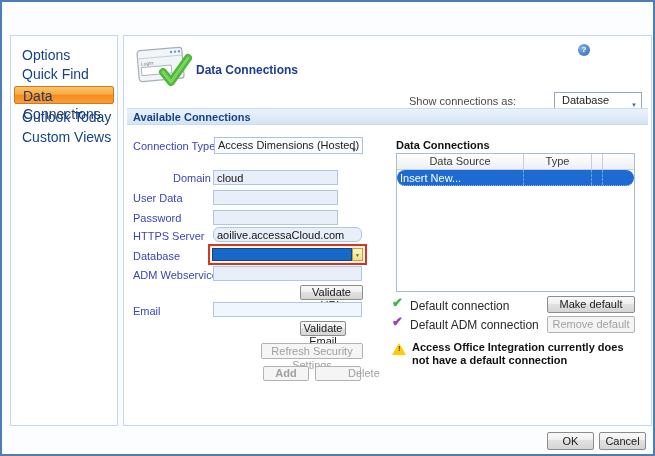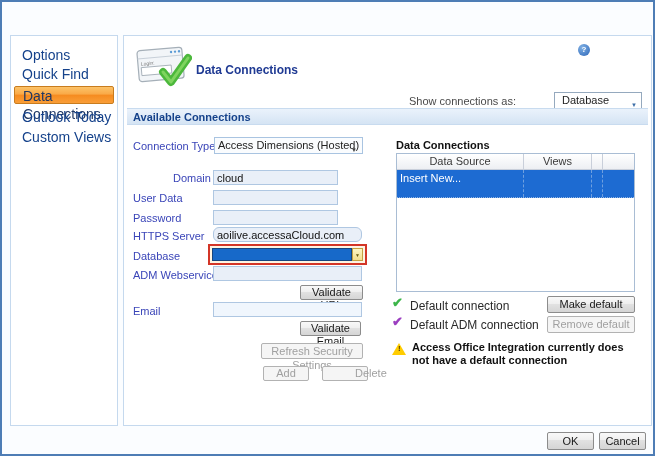--- a/index.html
+++ b/index.html
@@ -102,21 +102,21 @@
   .dc-title { position:absolute; left:272px; top:103px; font-size:11px; font-weight:bold; color:#111; }
   .dc-table {
     position:absolute; left:272px; top:117px; width:239px; height:139px;
     background:#FFFFFF; border:1px solid #A9BDD4;
   }
   .dc-head { display:flex; height:16px; background:linear-gradient(#FFFFFF, #EDEFF3); border-bottom:1px solid #C9CFDA; }
   .dc-head .cell {
     font-size:11px; color:#3A3A3A; text-align:center; line-height:15px;
     border-right:1px solid #C9CFDA; overflow:hidden;
   }
-  .dc-row { display:flex; height:28px; background:#1D6BD2; border-bottom:1px dotted #8FB4E4; }
+  .dc-row { display:flex; height:16px; background:#1D6BD2; border-bottom:1px dotted #8FB4E4;border-radius:8px; }
   .dc-row .cell {
     font-size:11px; color:#FFFFFF; line-height:16px; padding-left:3px;
     border-right:1px dashed #6FA0DF; overflow:hidden; white-space:nowrap;
   }
   .c0{width:127px;} .c1{width:68px;} .c2{width:11px;} .c3{width:31px; border-right:none !important;}
   .check { position:absolute; font-size:13px; font-weight:bold; }
   .check.green { color:#3DB54A; }
   .check.purple { color:#9B3FC0; }
   .def-label { position:absolute; font-size:12px; color:#2A2A2A; }
   .warn-tri {
@@ -189,31 +189,31 @@
 
     <div class="db-highlight">
       <div class="db-combo"></div>
       <div class="db-arrow-btn">▼</div>
     </div>
 
     <input class="tfield" style="left: 89px; top: 230px; width: 149px;" value="">
     <div class="wbtn" style="left:176px; top:249px; width:63px; height:15px; line-height:13px;">Validate URL</div>
 
     <input class="tfield" style="left: 89px; top: 266px; width: 149px; background: rgb(240, 246, 253);" value="">
-    <div class="wbtn" style="left:176px; top:285px; width:61px; height:15px; line-height:13px;">Validate Email</div>
+    <div class="wbtn" style="left:176px; top:285px; width:46px; height:15px; line-height:13px;">Validate Email</div>
 
     <div class="wbtn disabled" style="left:137px; top:307px; width:102px; height:16px; line-height:14px;">Refresh Security Settings</div>
-    <div class="wbtn disabled" style="left:139px; top:330px; width:46px; height:15px; line-height:13px;">Add</div>
-    <div class="wbtn disabled" style="left:198px; top:330px; width:46px; height:15px; line-height:13px;padding-left:32px;">Delete</div>
+    <div class="wbtn disabled" style="left:139px; top:330px; width:46px; height:15px; line-height:13px;font-weight:bold;">Add</div>
+    <div class="wbtn disabled" style="left:191px; top:330px; width:46px; height:15px; line-height:13px;padding-left:32px;">Delete</div>
 
     <div class="dc-title">Data Connections</div>
     <div class="dc-table">
       <div class="dc-head">
         <div class="cell c0">Data Source</div>
-        <div class="cell c1">Views</div>
+        <div class="cell c1">Type</div>
         <div class="cell c2"></div>
         <div class="cell c3"></div>
       </div>
       <div class="dc-row">
         <div class="cell c0">Insert New...</div>
         <div class="cell c1"></div>
         <div class="cell c2"></div>
         <div class="cell c3"></div>
       </div>
     </div>

